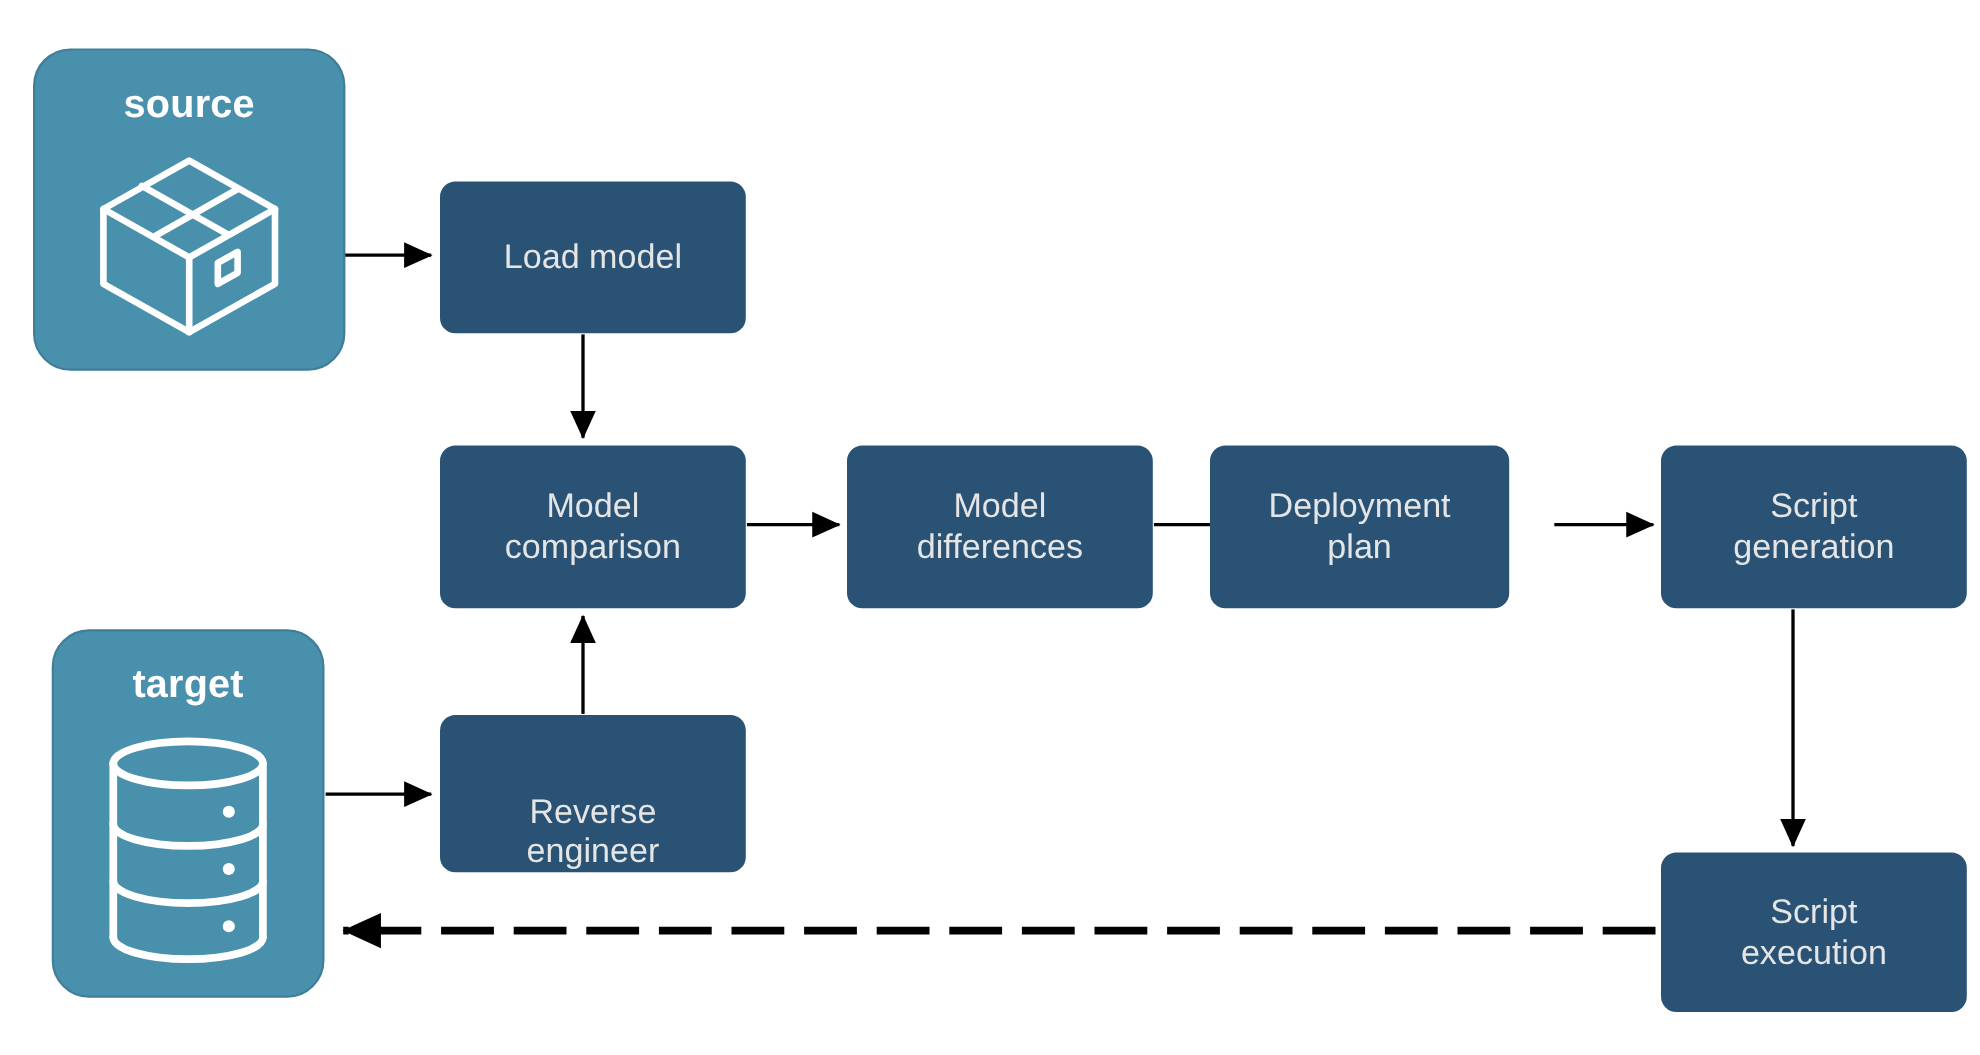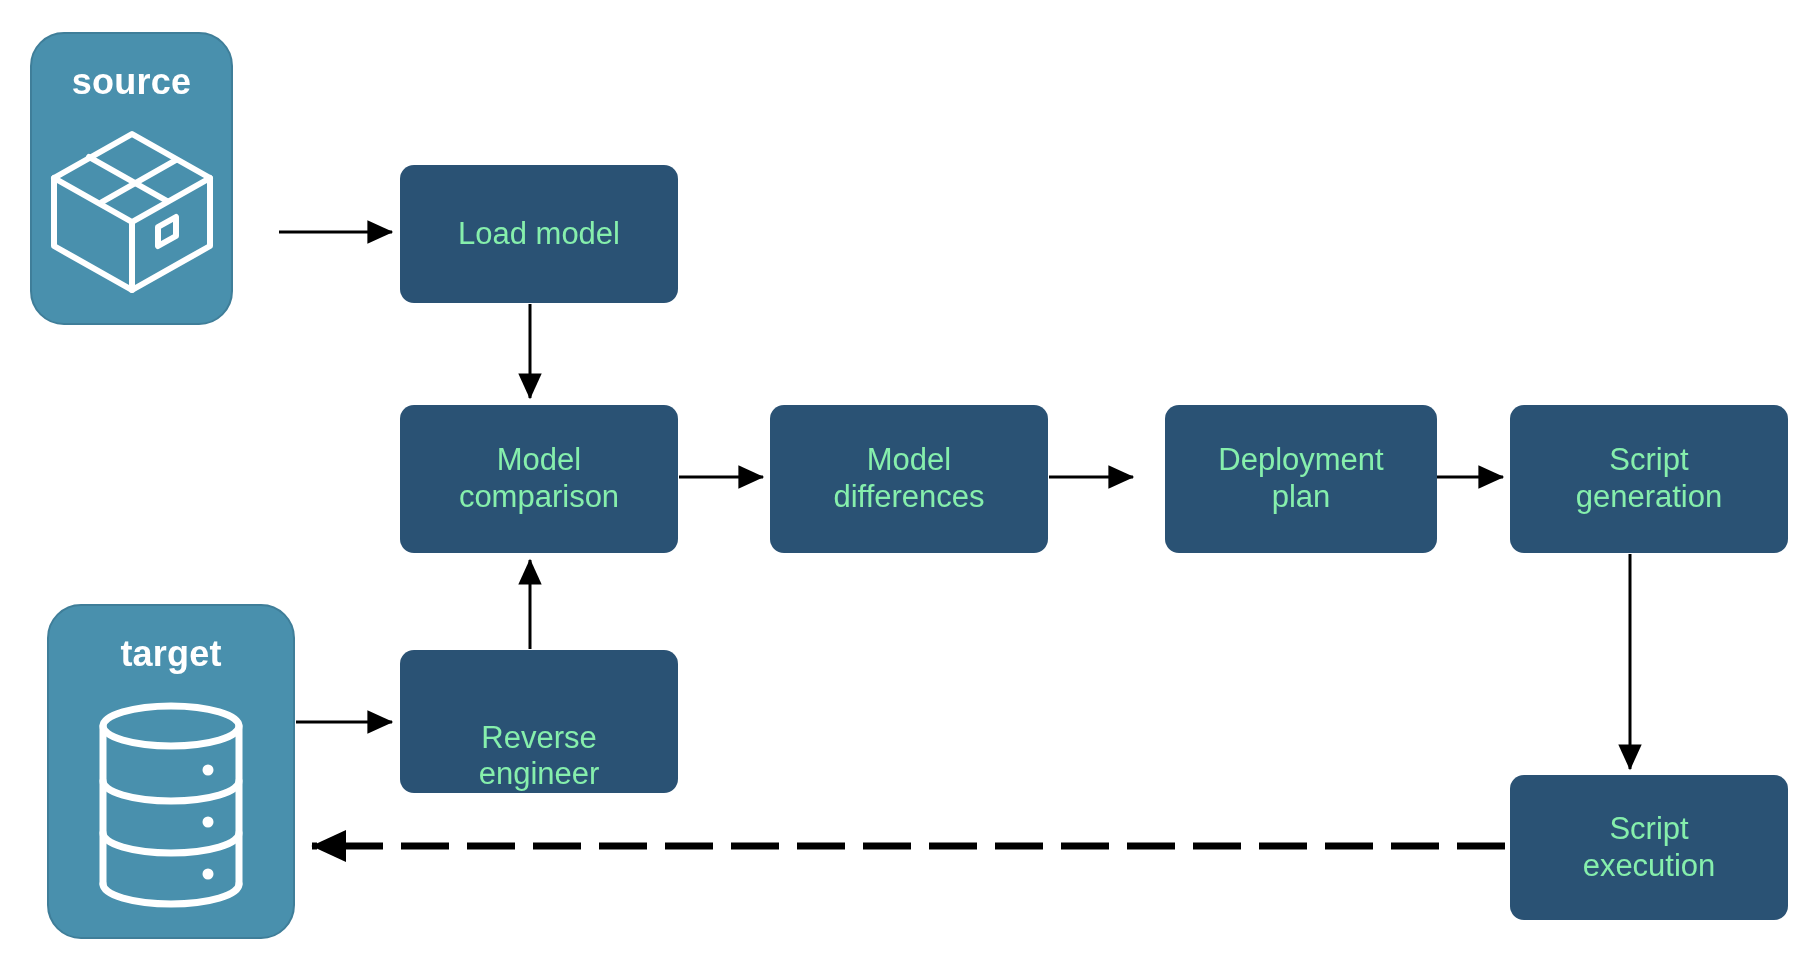--- a/index.html
+++ b/index.html
@@ -50,21 +50,21 @@
     position: absolute;
     box-sizing: border-box;
     background: #2A5274;
     border-radius: 14px;
     display: flex;
     align-items: center;
     justify-content: center;
     text-align: center;
   }
   .process-label {
-    color: #86efac;
+    color: #e5e5e5;
     font-size: 31px;
     line-height: 1.18;
     font-family: "Liberation Sans", sans-serif;
     padding: 0 8px;
     white-space: pre-line;
   }
   
   .edges {
     position: absolute;
     left: 0;
@@ -119,40 +119,40 @@
 
     <g>
       <line x1="530" y1="649" x2="530" y2="560" stroke="#000000" stroke-width="3" marker-end="url(#arrowThin)"></line>
     </g>
 
     <g>
       <line x1="1505" y1="846" x2="312" y2="846" stroke="#000000" stroke-width="7" stroke-dasharray="48 18" marker-end="url(#arrowThick)"></line>
     </g>
   </svg>
 
-  <div class="endpoint" style="left:30px; top:32px; width:203px; height:293px;">
+  <div class="endpoint" style="left:30px; top:44px; width:284px; height:293px;">
     <div class="endpoint-label">source</div>
     <div class="endpoint-icon">
       <svg width="180" height="172" viewBox="0 0 180 172" xmlns="http://www.w3.org/2000/svg" fill="none" stroke="#ffffff" stroke-width="6" stroke-linejoin="round" stroke-linecap="round">
 
         <path d="M90 8 L168 52 L168 120 L90 164 L12 120 L12 52 Z"></path>
 
         <path d="M12 52 L90 96 L168 52"></path>
 
         <path d="M90 96 L90 164"></path>
 
         <path d="M47 31 L125 75"></path>
         <path d="M60 76 L134 34"></path>
 
         <path d="M116 101 L134 91 L134 110 L116 120 Z"></path>
       </svg>
     </div>
   </div>
 
-  <div class="endpoint" style="left:47px; top:604px; width:248px; height:335px;">
+  <div class="endpoint" style="left:47px; top:572px; width:248px; height:335px;">
     <div class="endpoint-label">target</div>
     <div class="endpoint-icon">
       <svg width="156" height="210" viewBox="0 0 156 210" xmlns="http://www.w3.org/2000/svg" fill="none" stroke="#ffffff" stroke-width="7" stroke-linejoin="round" stroke-linecap="round">
 
         <path d="M10 26 L10 184"></path>
         <path d="M146 26 L146 184"></path>
 
         <ellipse cx="78" cy="26" rx="68" ry="20"></ellipse>
 
         <path d="M10 184 A68 20 0 0 0 146 184"></path>
@@ -174,21 +174,21 @@
   <div class="process" style="left:400px; top:405px; width:278px; height:148px;">
     <span class="process-label">Model
 comparison</span>
   </div>
 
   <div class="process" style="left:770px; top:405px; width:278px; height:148px;">
     <span class="process-label">Model
 differences</span>
   </div>
 
-  <div class="process" style="left:1165px; top:405px; width:272px; height:148px;">
+  <div class="process" style="left:1100px; top:405px; width:272px; height:148px;">
     <span class="process-label">Deployment
 plan</span>
   </div>
 
   <div class="process" style="left:1510px; top:405px; width:278px; height:148px;">
     <span class="process-label">Script
 generation</span>
   </div>
 
   <div class="process" style="left:400px; top:650px; width:278px; height:143px;align-items:flex-end;">

